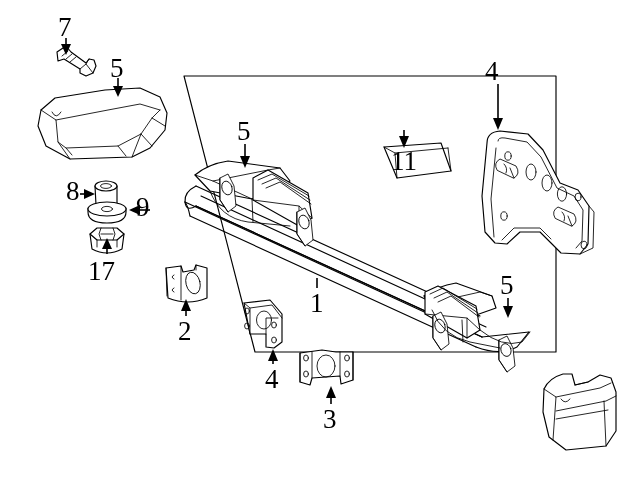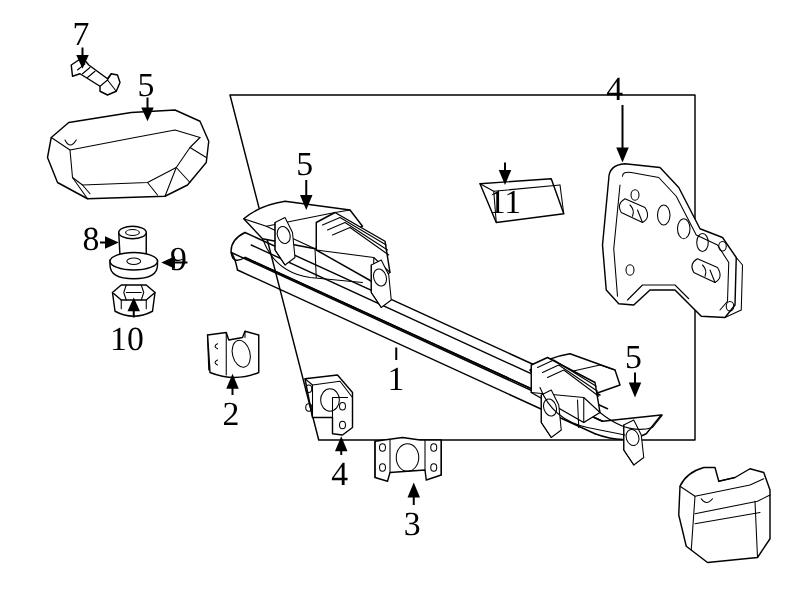--- a/index.html
+++ b/index.html
@@ -329,21 +329,21 @@
 
       <path class="leader" d="M 317,278 L 317,288"></path>
     </g>
 
   </svg>
 
   <div class="callout-label" style="left:58px;  top:14px;">7</div>
   <div class="callout-label" style="left:110px; top:55px;">5</div>
   <div class="callout-label" style="left:66px;  top:178px;">8</div>
   <div class="callout-label" style="left:136px; top:194px;">9</div>
-  <div class="callout-label" style="left:88px;  top:258px;">10</div>
+  <div class="callout-label" style="left:88px;  top:258px;">17</div>
   <div class="callout-label" style="left:237px; top:118px;">5</div>
   <div class="callout-label" style="left:500px; top:272px;">5</div>
   <div class="callout-label" style="left:391px; top:104px;margin-top:44px;">11</div>
   <div class="callout-label" style="left:485px; top:58px;">4</div>
   <div class="callout-label" style="left:310px; top:290px;">1</div>
   <div class="callout-label" style="left:178px; top:318px;">2</div>
   <div class="callout-label" style="left:265px; top:366px;">4</div>
   <div class="callout-label" style="left:323px; top:406px;">3</div>
 
 </div>

